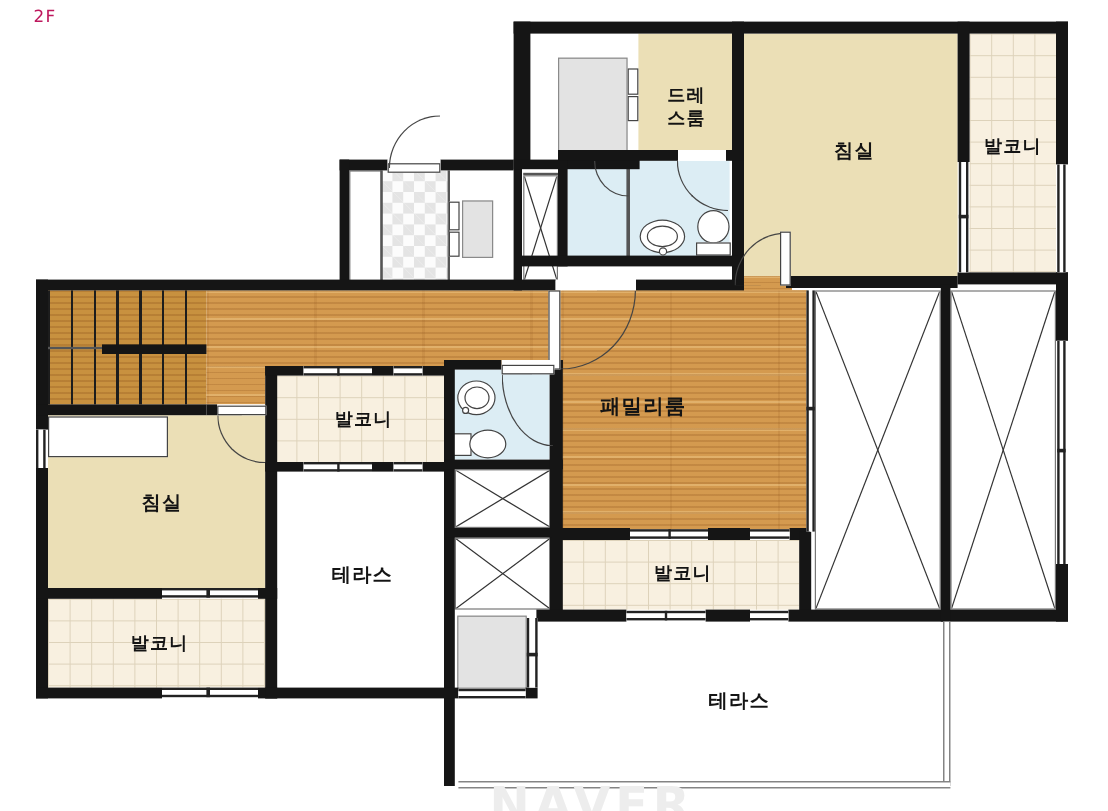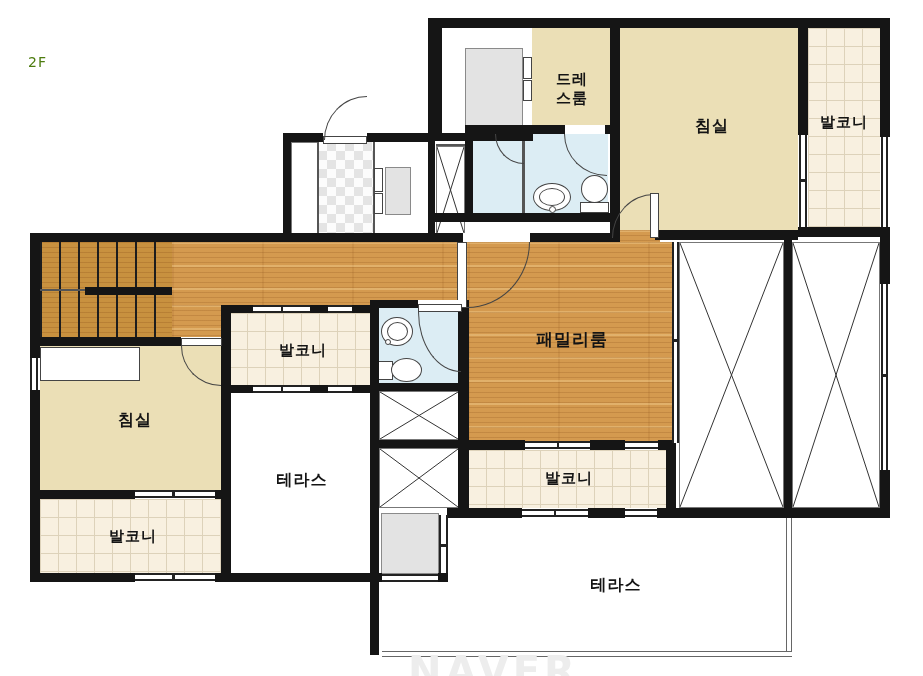--- a/index.html
+++ b/index.html
@@ -40,21 +40,21 @@
   .arc.tl{border-top:1.5px solid #444;border-left:1.5px solid #444;border-top-left-radius:100%;}
   .arc.br{border-bottom:1.5px solid #444;border-right:1.5px solid #444;border-bottom-right-radius:100%;}
   .arc.bl{border-bottom:1.5px solid #444;border-left:1.5px solid #444;border-bottom-left-radius:100%;}
   .xbox{position:absolute;background:#fff;border:1px solid #777;}
   .xbox svg{display:block;width:100%;height:100%;}
   .fixw{position:absolute;background:#fff;border:1.5px solid #444;}
   .ell{border-radius:50%;}
   .lbl{position:absolute;transform:translate(-50%,-50%);font-weight:bold;font-size:16px;
        color:#141414;white-space:nowrap;letter-spacing:1px;}
   .lbl2{text-align:center;font-size:15px;line-height:1.25;letter-spacing:1px;}
-  #floorTag{position:absolute;left:28px;top:6px;font-size:14px;color:#4d7c0f;letter-spacing:1px;margin-top:48px;}
+  #floorTag{position:absolute;left:28px;top:6px;font-size:14px;color:#be185d;letter-spacing:1px;}
   #wm{position:absolute;left:408px;top:648px;font-size:40px;font-weight:bold;
       color:#ededed;letter-spacing:4px;}
 </style>
 </head>
 <body>
 
 <div id="plan">
 
   <div class="stairs" style="left:40px;top:242px;width:132px;height:95px"></div>
   <div class="thin" style="left:40px;top:289px;width:46px;height:2px"></div>
@@ -254,21 +254,21 @@
   <div class="thr" style="left:418px;top:300px;width:44px;height:8px"></div>
   <div class="panel" style="left:418px;top:304px;width:44px;height:8px"></div>
   <div class="arc bl" style="left:418px;top:312px;width:43px;height:60px"></div>
 
   <div class="lbl lbl2" style="left:572px;top:89px">
     <div>드레</div>
     <div>스룸</div>
   </div>
   <div class="lbl" style="left:712px;top:126px">침실</div>
   <div class="lbl" style="left:844px;top:122px;font-size:15px">발코니</div>
-  <div class="lbl" style="left:572px;top:339px;font-size:17px">패밀리룸</div>
+  <div class="lbl" style="left:536px;top:339px;font-size:17px">패밀리룸</div>
   <div class="lbl" style="left:303px;top:350px;font-size:15px">발코니</div>
   <div class="lbl" style="left:302px;top:480px">테라스</div>
   <div class="lbl" style="left:135px;top:420px">침실</div>
   <div class="lbl" style="left:133px;top:536px;font-size:15px">발코니</div>
   <div class="lbl" style="left:569px;top:478px;font-size:15px">발코니</div>
   <div class="lbl" style="left:616px;top:585px">테라스</div>
 
   <div id="floorTag">2F</div>
   <div id="wm">NAVER</div>
 </div>

